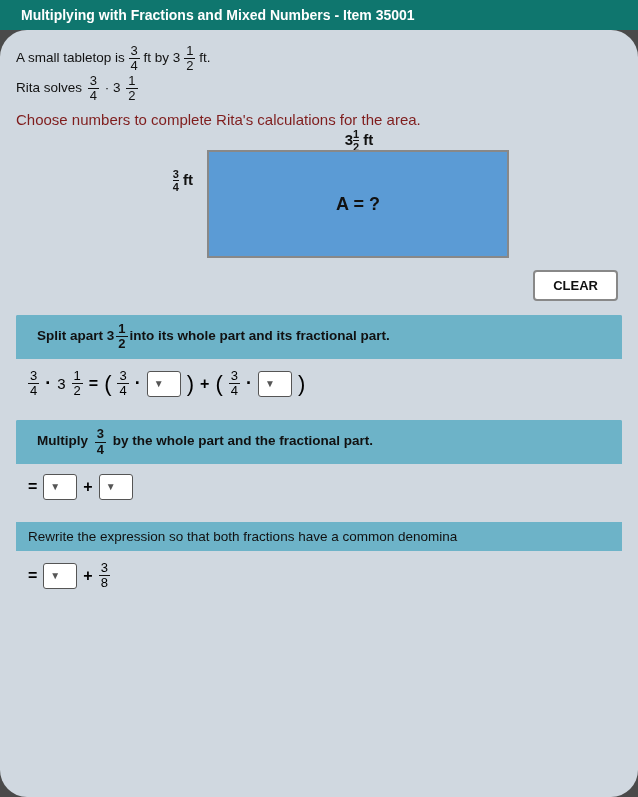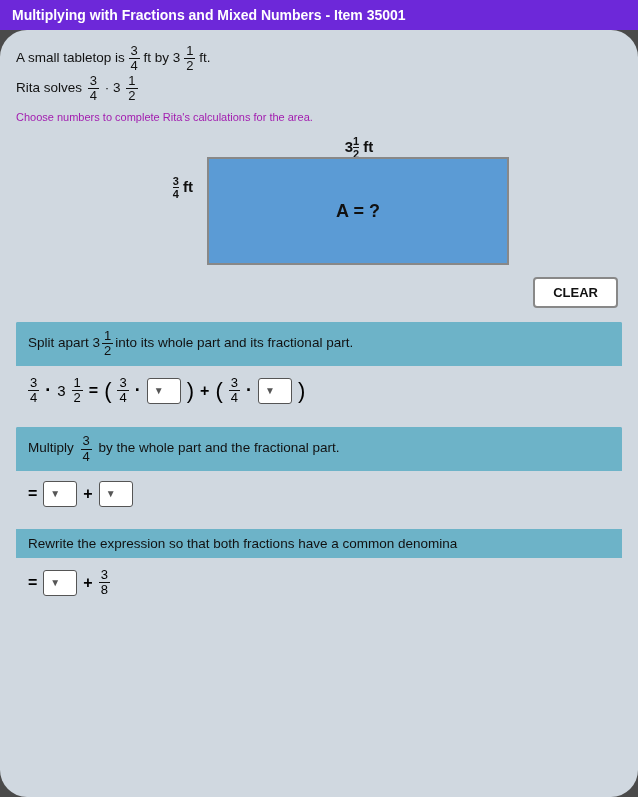--- a/index.html
+++ b/index.html
@@ -6,45 +6,44 @@
     body {
       background: #4a4a4a;
       font-family: Arial, sans-serif;
       width: 638px;
       min-height: 797px;
       display: flex;
       flex-direction: column;
     }
 
     .title-bar {
-      background: #6d28d9;
+      background: #0f766e;
       color: white;
       font-weight: bold;
       font-size: 14px;
-      padding: 7px 12px;
+      padding: 7px 21px;
     }
 
     .main-content {
       background: #d0d8e0;
       padding: 14px 16px 0 16px;
       flex: 1;
       border-radius: 27px;
     }
 
     .problem-text {
       font-size: 13.5px;
       color: #111;
       line-height: 1.7;
       margin-bottom: 8px;
     }
 
     .choose-text {
-      font-size: 11px;
-      color: #a21caf;
-      margin-bottom: 12px;
+      font-size: 15px;
+      color: #7f1d1d;
     }
 
     
     .diagram-container {
       display: flex;
       justify-content: center;
       margin-bottom: 12px;
     }
 
     .diagram-wrapper {
@@ -143,23 +142,23 @@
 
     
     .section-block {
       background: #6db3c8;
       border-radius: 2px;
       margin-bottom: 2px;
     }
 
     .section-header {
       background: #6db3c8;
-      padding: 7px 12px;
+      padding: 7px 21px;
       font-size: 13.5px;
-      font-weight: normal;
+      font-weight: bold;
       color: #111;
       border-radius: 2px 2px 0 0;
     }
 
     .section-body {
       background: #d0d8e0;
       padding: 10px 12px 12px 12px;
       margin-bottom: 10px;
     }
 

